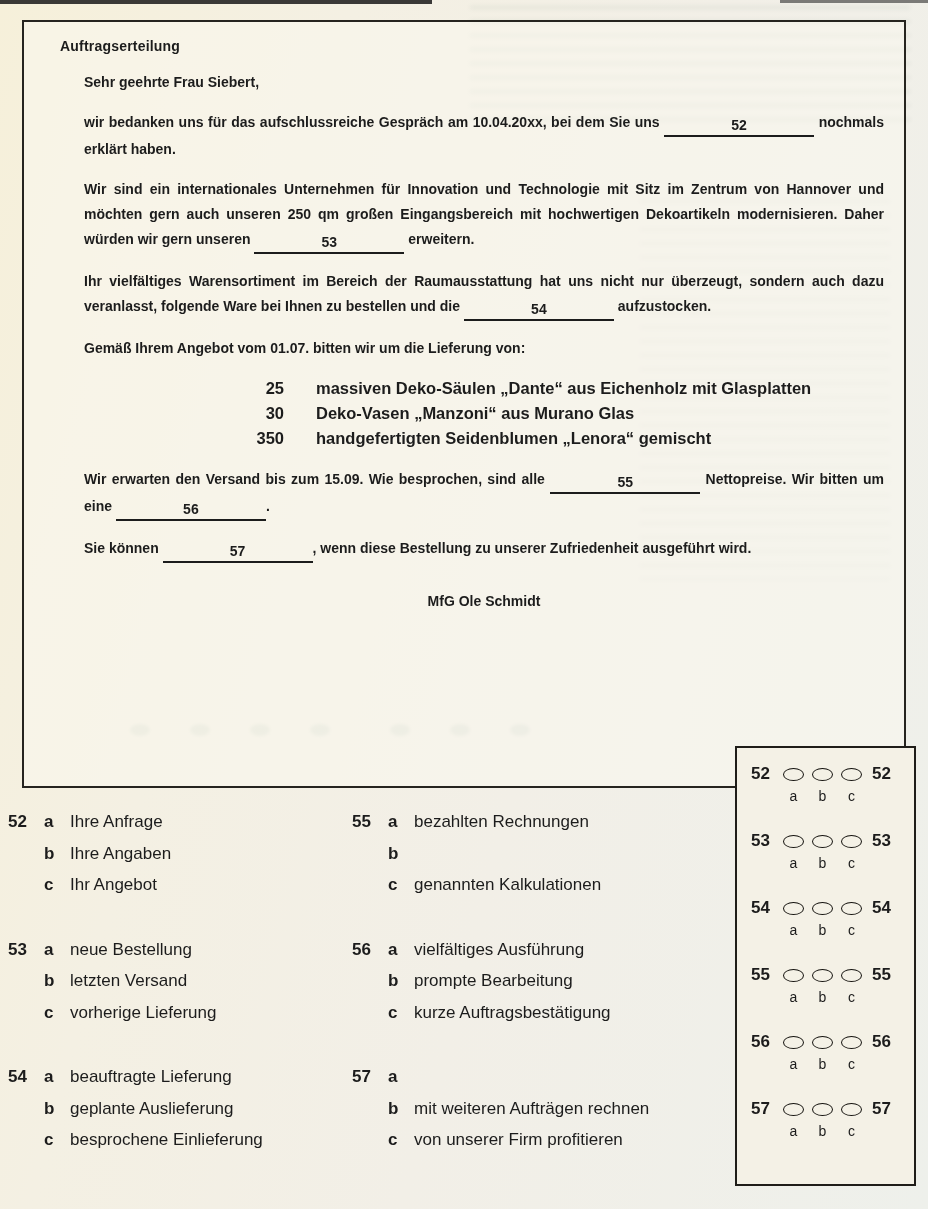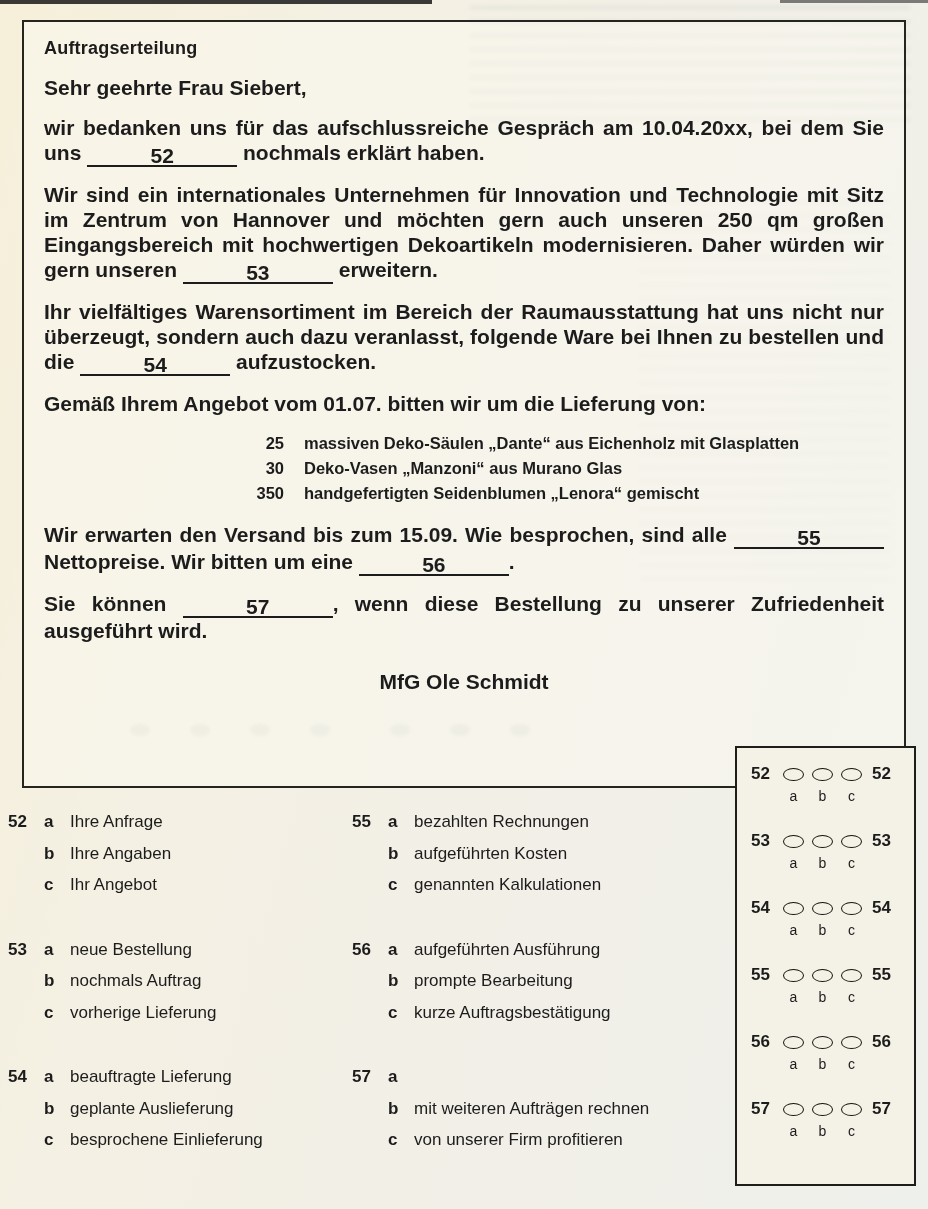--- a/index.html
+++ b/index.html
@@ -19,29 +19,29 @@
   .bleed-circles {
     width:20px; height:12px; border-radius:50%; background:#6a8a7a; opacity:.12;
     box-shadow:60px 0 #6a8a7a, 120px 0 #6a8a7a, 180px 0 #6a8a7a, 260px 0 #6a8a7a, 320px 0 #6a8a7a, 380px 0 #6a8a7a;
   }
 
   
   .letter-box {
     position:absolute; left:22px; top:20px; width:884px; height:768px;
     border:2px solid #26241f; background:rgba(250,247,238,.55); padding:16px 20px;
   }
-  .letter-title { font-size:18px; font-weight:700; margin-bottom:16px; letter-spacing:.2px; }
-  .lpara { font-size:21px; font-weight:600; line-height:25px; text-align:justify; margin-bottom:15px; }
+  .letter-title { font-size:14px; font-weight:700; margin-bottom:16px; letter-spacing:.2px;margin-left:16px; }
+  .lpara { font-size:14px; font-weight:600; line-height:25px; text-align:justify; margin-bottom:15px;margin-left:40px; }
   .signoff { margin-top:26px; text-align:center; }
   .gap {
     display:inline-block; min-width:150px; height:21px; line-height:19px;
     border-bottom:2px solid #1c1c1c; text-align:center; font-weight:700; vertical-align:-3px;
   }
   .order-list {
-    display:grid; grid-template-columns:44px auto; column-gap:20px;
+    display:grid; grid-template-columns:44px auto; column-gap:32px;
     margin:2px 0 16px 196px; font-weight:600; font-size:16.5px; line-height:25px;
   }
   .oqty { text-align:right; }
 
   
   .questions { position:absolute; top:806px; left:8px; display:flex; }
   .q-col { width:344px; }
   .q-col + .q-col { width:380px; }
   .qgroup { margin-bottom:33px; }
   .qrow { display:grid; grid-template-columns:36px 26px auto; font-size:17px; line-height:31.5px; }
@@ -116,21 +116,21 @@
         </div>
         <div class="qgroup">
           <div class="qrow">
             <span class="qnum">53</span>
             <span class="qletter">a</span>
             <span class="qtext">neue Bestellung</span>
           </div>
           <div class="qrow">
             <span class="qnum"></span>
             <span class="qletter">b</span>
-            <span class="qtext">nochmals Auftrag</span>
+            <span class="qtext">letzten Versand</span>
           </div>
           <div class="qrow">
             <span class="qnum"></span>
             <span class="qletter">c</span>
             <span class="qtext">vorherige Lieferung</span>
           </div>
         </div>
         <div class="qgroup">
           <div class="qrow">
             <span class="qnum">54</span>
@@ -152,33 +152,32 @@
     <div class="q-col" id="q-right">
         <div class="qgroup">
           <div class="qrow">
             <span class="qnum">55</span>
             <span class="qletter">a</span>
             <span class="qtext">bezahlten Rechnungen</span>
           </div>
           <div class="qrow">
             <span class="qnum"></span>
             <span class="qletter">b</span>
-            <span class="qtext">aufgeführten Kosten</span>
           </div>
           <div class="qrow">
             <span class="qnum"></span>
             <span class="qletter">c</span>
             <span class="qtext">genannten Kalkulationen</span>
           </div>
         </div>
         <div class="qgroup">
           <div class="qrow">
             <span class="qnum">56</span>
             <span class="qletter">a</span>
-            <span class="qtext">aufgeführten Ausführung</span>
+            <span class="qtext">vielfältiges Ausführung</span>
           </div>
           <div class="qrow">
             <span class="qnum"></span>
             <span class="qletter">b</span>
             <span class="qtext">prompte Bearbeitung</span>
           </div>
           <div class="qrow">
             <span class="qnum"></span>
             <span class="qletter">c</span>
             <span class="qtext">kurze Auftragsbestätigung</span>

